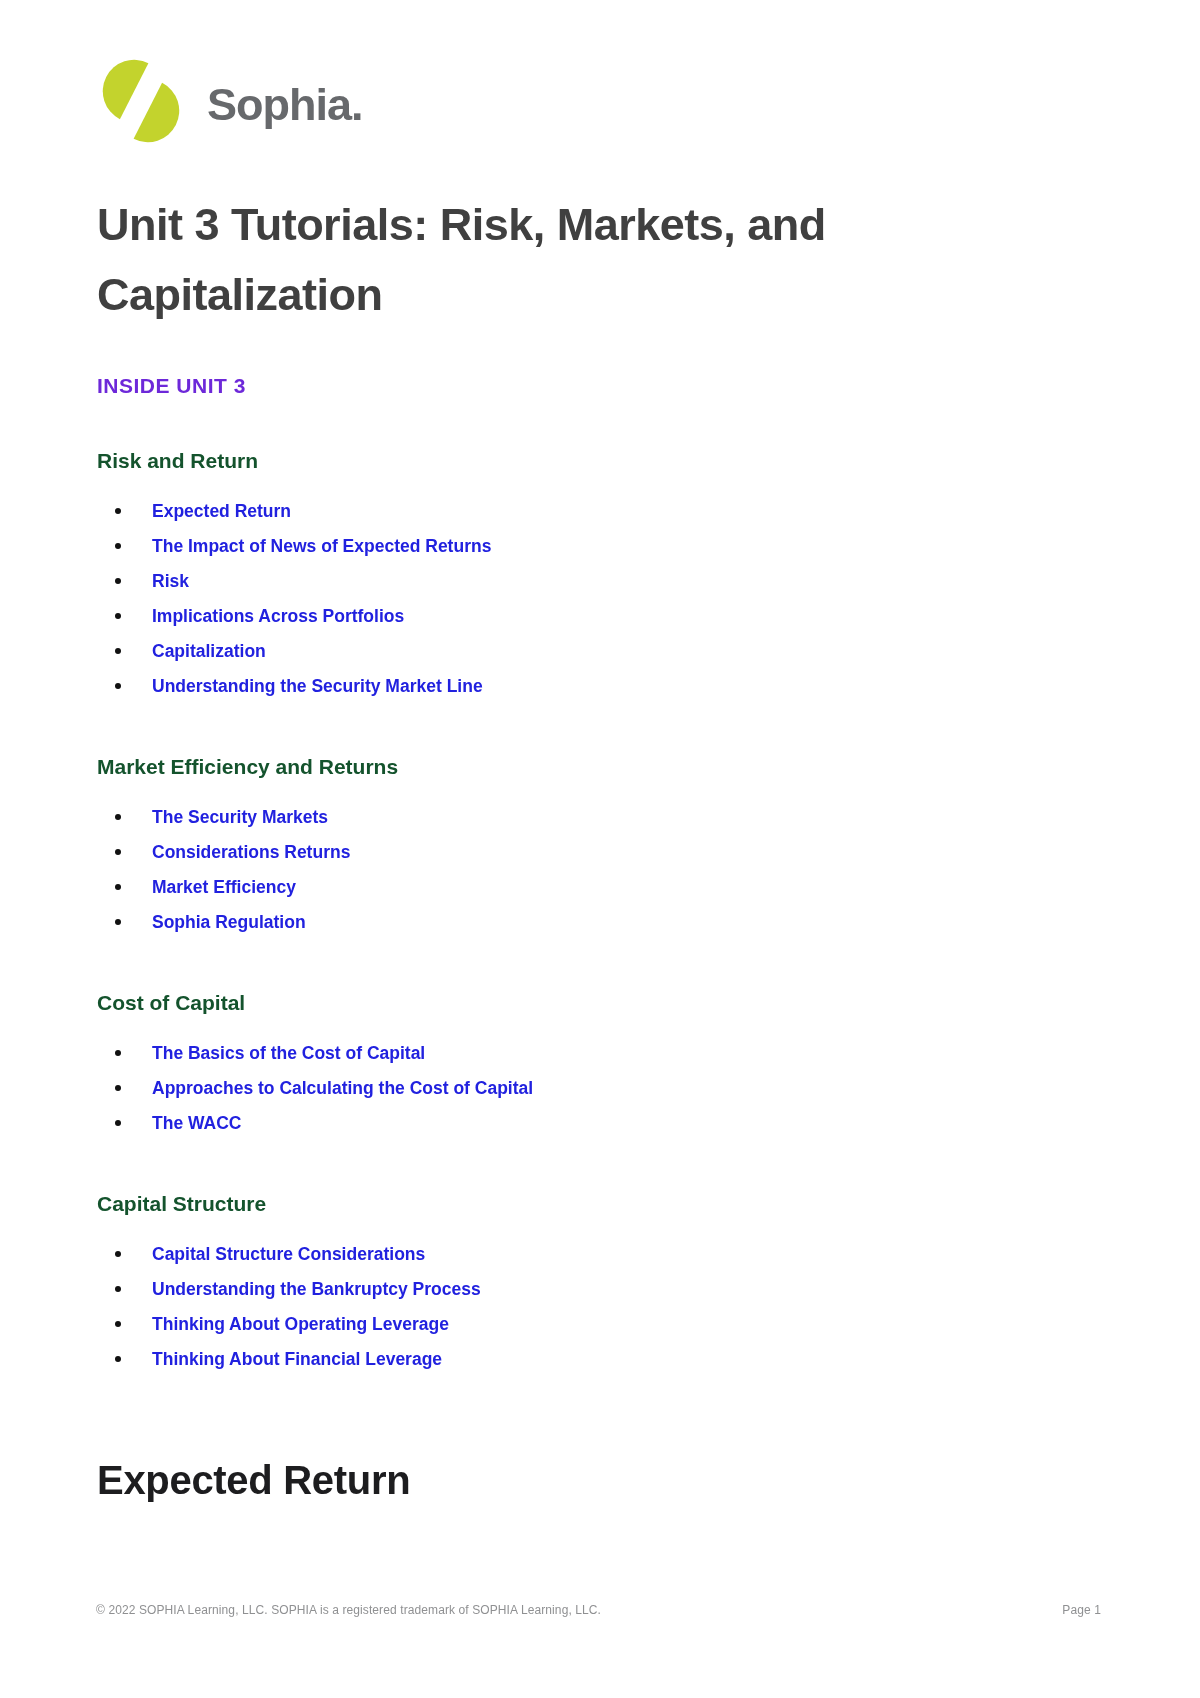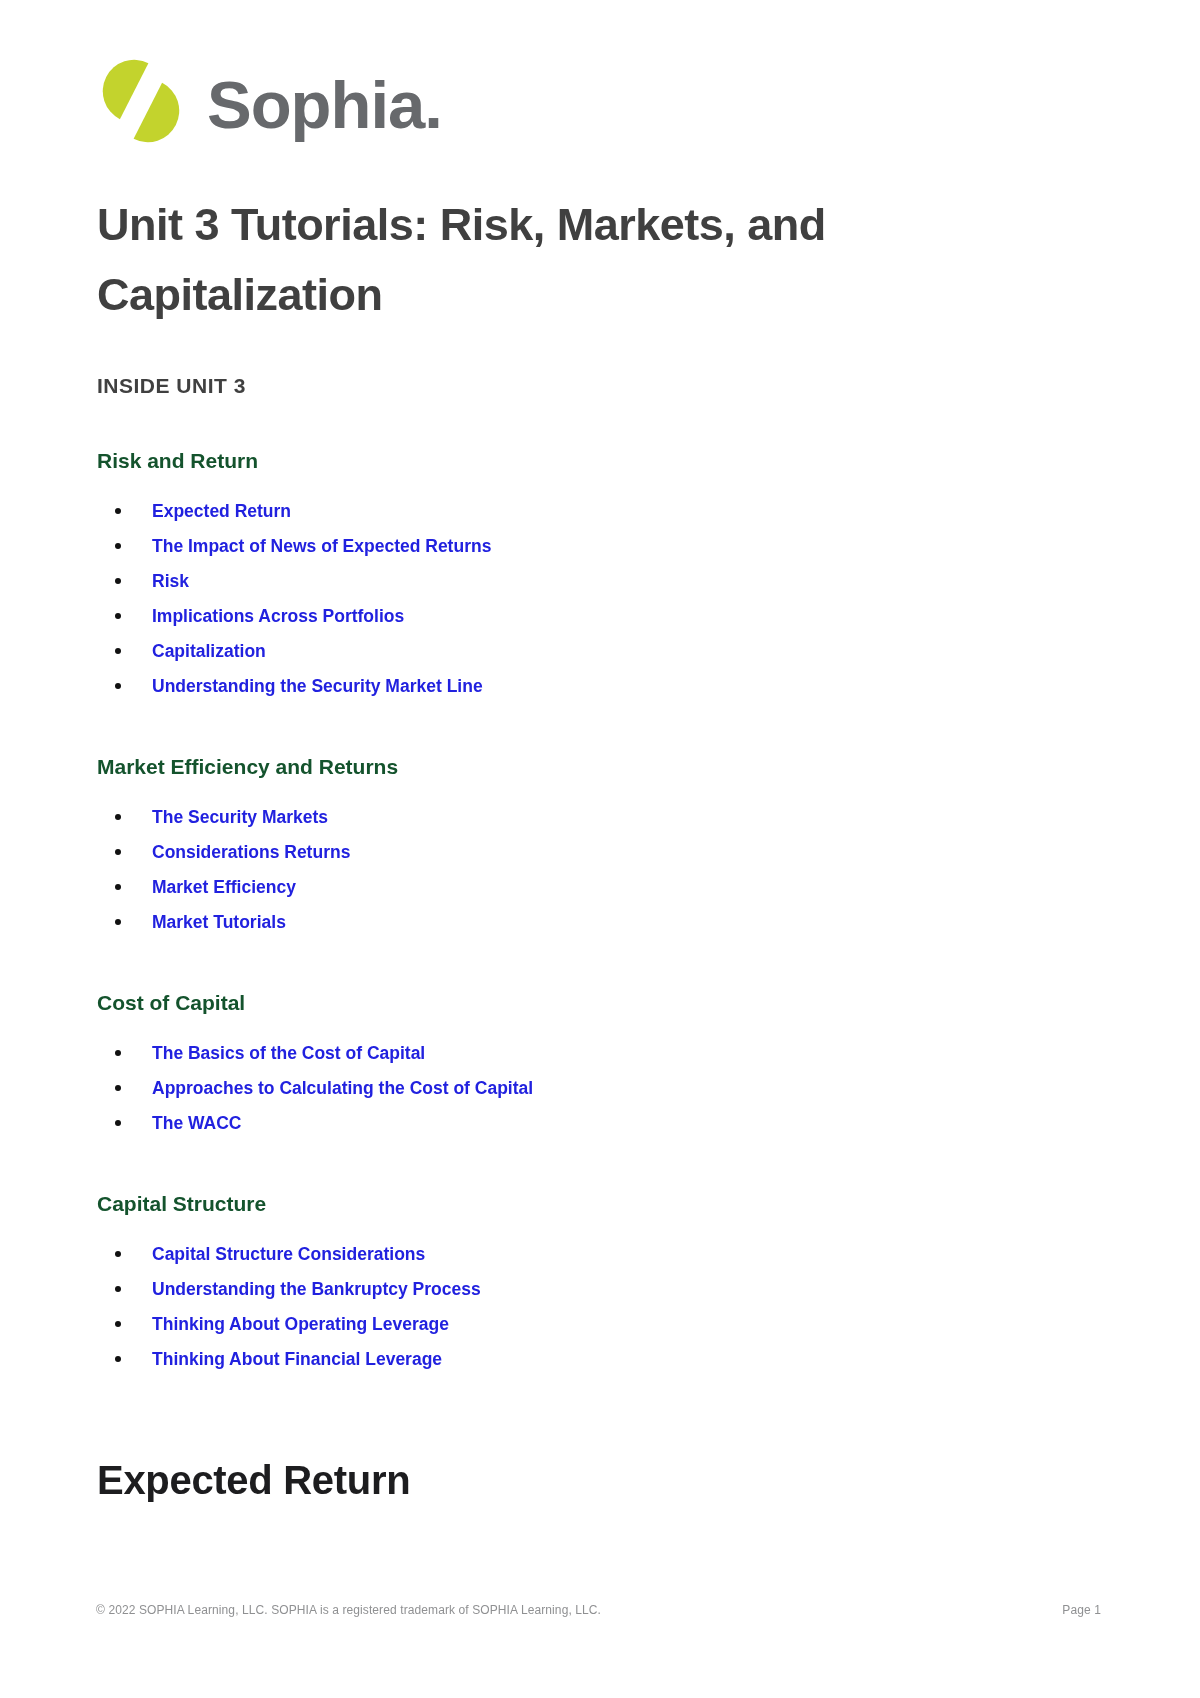--- a/index.html
+++ b/index.html
@@ -16,21 +16,21 @@
 
   
   .logo-row {
     display: flex;
     align-items: center;
     gap: 26px;
     margin-left: 4px;
   }
   .logo-mark { width: 80px; height: 98px; flex: 0 0 auto; }
   .logo-word {
-    font-size: 67px;
+    font-size: 45px;
     font-weight: bold;
     color: #67696c;
     letter-spacing: -1px;
     line-height: 1;
     padding-top: 6px;
   }
 
   
   h1.doc-title {
     margin-top: 40px;
@@ -40,21 +40,21 @@
     line-height: 70px;
     color: #404040;
   }
 
   
   .inside-label {
     margin-top: 44px;
     font-size: 21px;
     font-weight: bold;
     letter-spacing: 0.5px;
-    color: #404040;
+    color: #6d28d9;
   }
 
   
   .toc { margin-top: 6px; }
   .toc-group-title {
     margin-top: 44px;
     font-size: 21px;
     font-weight: bold;
     color: #14532d;
     line-height: 26px;
@@ -145,21 +145,21 @@
         <li><a>Understanding the Security Market Line</a></li>
       </ul>
     </div>
 
     <div class="toc-group">
       <a class="toc-group-title">Market Efficiency and Returns</a>
       <ul class="toc-list">
         <li><a>The Security Markets</a></li>
         <li><a>Considerations Returns</a></li>
         <li><a>Market Efficiency</a></li>
-        <li><a>Market Tutorials</a></li>
+        <li><a>Sophia Regulation</a></li>
       </ul>
     </div>
 
     <div class="toc-group">
       <a class="toc-group-title">Cost of Capital</a>
       <ul class="toc-list">
         <li><a>The Basics of the Cost of Capital</a></li>
         <li><a>Approaches to Calculating the Cost of Capital</a></li>
         <li><a>The WACC</a></li>
       </ul>

